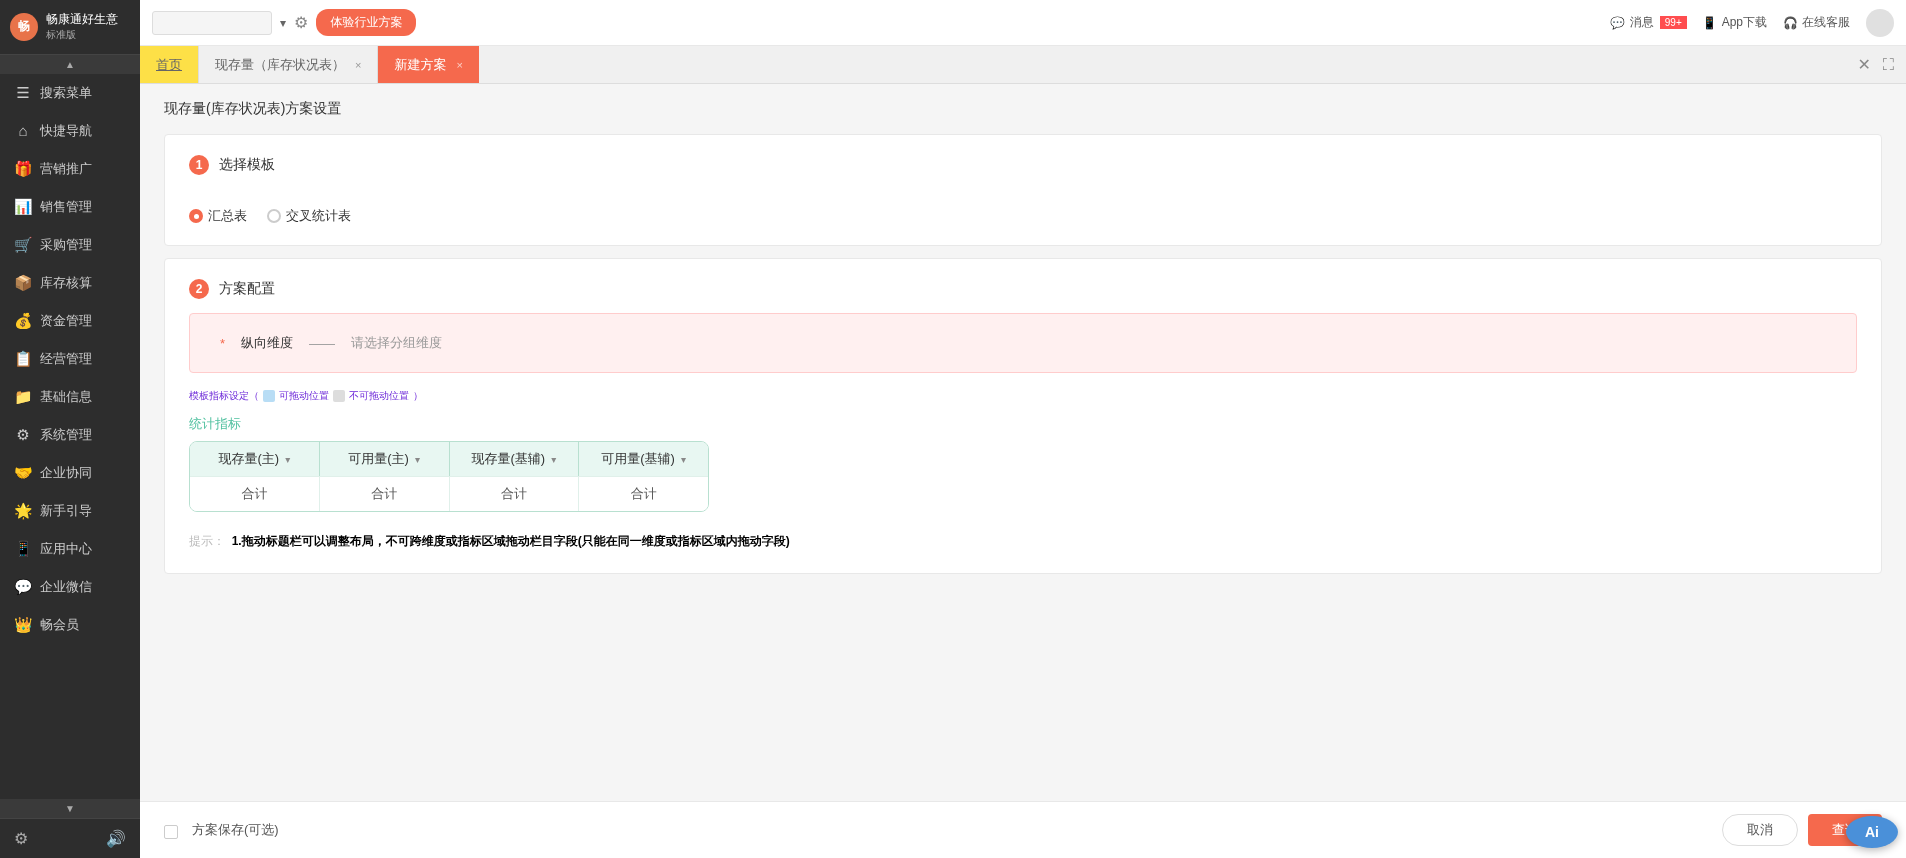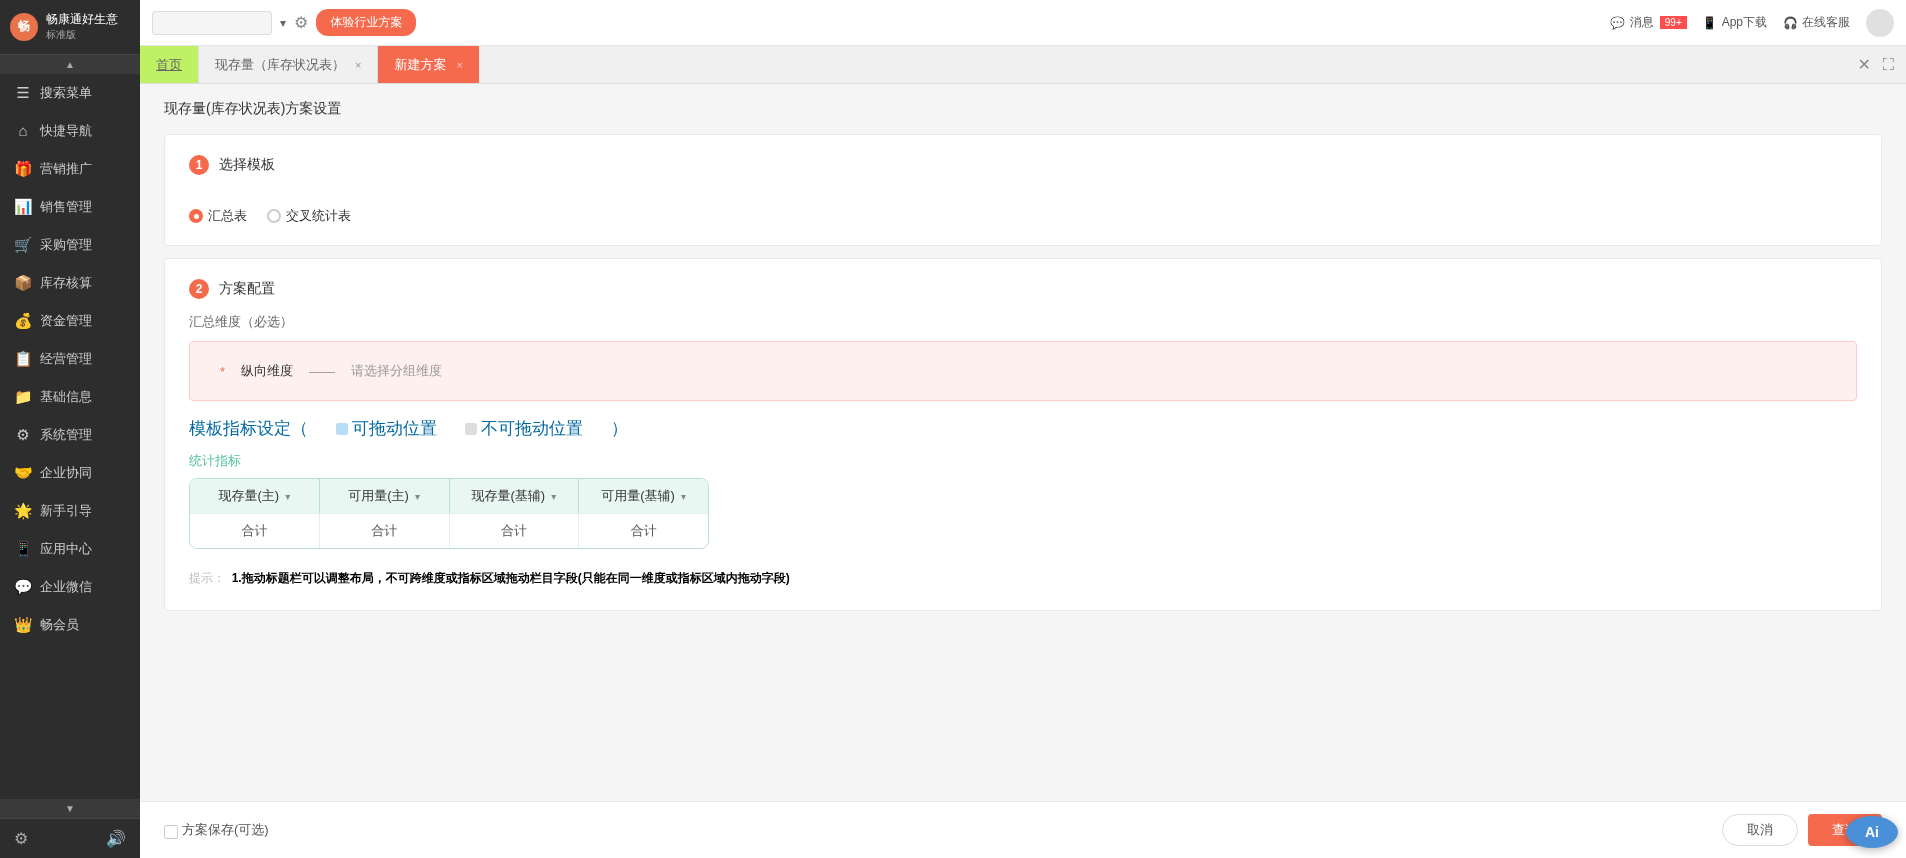--- a/index.html
+++ b/index.html
@@ -86,21 +86,21 @@
       flex-shrink: 0;
       height: 38px;
     }
     .tab-item {
       display: flex; align-items: center; gap: 6px;
       padding: 0 16px; height: 100%;
       cursor: pointer; font-size: 13px; color: #666;
       border-right: 1px solid #ddd;
       background: #f0f0f0;
     }
-    .tab-item.home { background: #bef264; text-decoration: underline; }
+    .tab-item.home { background: #fde047; text-decoration: underline; }
     .tab-close { color: #999; font-size: 11px; margin-left: 4px; cursor: pointer; }
     .tab-new-scheme {
       background: #f5694d; color: #fff;
       padding: 0 16px; height: 100%;
       display: flex; align-items: center; gap: 6px;
       font-size: 13px; cursor: pointer;
     }
     .tab-window-controls { margin-left: auto; display: flex; align-items: center; gap: 4px; padding-right: 8px; }
     .tab-win-btn { background: none; border: none; cursor: pointer; color: #888; font-size: 16px; padding: 4px; }
 
@@ -155,21 +155,21 @@
       border-radius: 4px;
       padding: 20px 30px;
       display: flex; align-items: center; gap: 16px;
       margin-bottom: 16px;
     }
     .dim-required { color: #f5694d; font-size: 13px; }
     .dim-label { color: #333; font-size: 13px; }
     .dim-dash { color: #999; }
     .dim-placeholder { color: #999; font-size: 13px; cursor: pointer; }
 
-    .indicator-settings { display: flex; align-items: center; gap: 28px; margin-bottom: 12px; font-size: 17px; color: #0369a1; }
+    .indicator-settings { display: flex; align-items: center; gap: 4px; margin-bottom: 12px; font-size: 10px; color: #6d28d9; }
     .indicator-draggable {
       display: flex; align-items: center; gap: 4px;
     }
     .indicator-dot-blue {
       width: 12px; height: 12px; background: #b8ddf5; border-radius: 2px;
     }
     .indicator-dot-gray {
       width: 12px; height: 12px; background: #ddd; border-radius: 2px;
     }
 
@@ -211,21 +211,21 @@
 
     
     .bottom-bar {
       border-top: 1px solid #e8e8e8;
       background: #fff;
       display: flex; align-items: center;
       padding: 12px 24px;
       flex-shrink: 0;
       gap: 12px;
     }
-    .checkbox-label { display: flex; align-items: flex-end; gap: 4px; font-size: 13px; color: #555; cursor: pointer; }
+    .checkbox-label { display: flex; align-items: flex-end; gap: 14px; font-size: 13px; color: #555; cursor: pointer; }
     .checkbox-box { width: 14px; height: 14px; border: 1px solid #ccc; border-radius: 2px; background: #fff; }
     .bottom-actions { margin-left: auto; display: flex; gap: 10px; }
     .btn-cancel {
       background: #fff; border: 1px solid #ddd; border-radius: 16px;
       padding: 6px 24px; font-size: 13px; color: #555; cursor: pointer;
     }
     .btn-query {
       background: #f5694d; border: none; border-radius: 4px;
       padding: 6px 24px; font-size: 13px; color: #fff; cursor: pointer;
     }
@@ -375,21 +375,20 @@
         </label>
       </div>
     </div>
 
     <div class="section-card">
       <div class="step-header">
         <div class="step-badge">2</div>
         <span class="step-title">方案配置</span>
       </div>
 
-      <div class="sub-label">汇总维度（必选）</div>
 
       <div class="dimension-box">
         <span class="dim-required">*</span>
         <span class="dim-label">纵向维度</span>
         <span class="dim-dash">——</span>
         <span class="dim-placeholder">请选择分组维度</span>
       </div>
 
       <div class="indicator-settings">
         <span>模板指标设定（</span>

